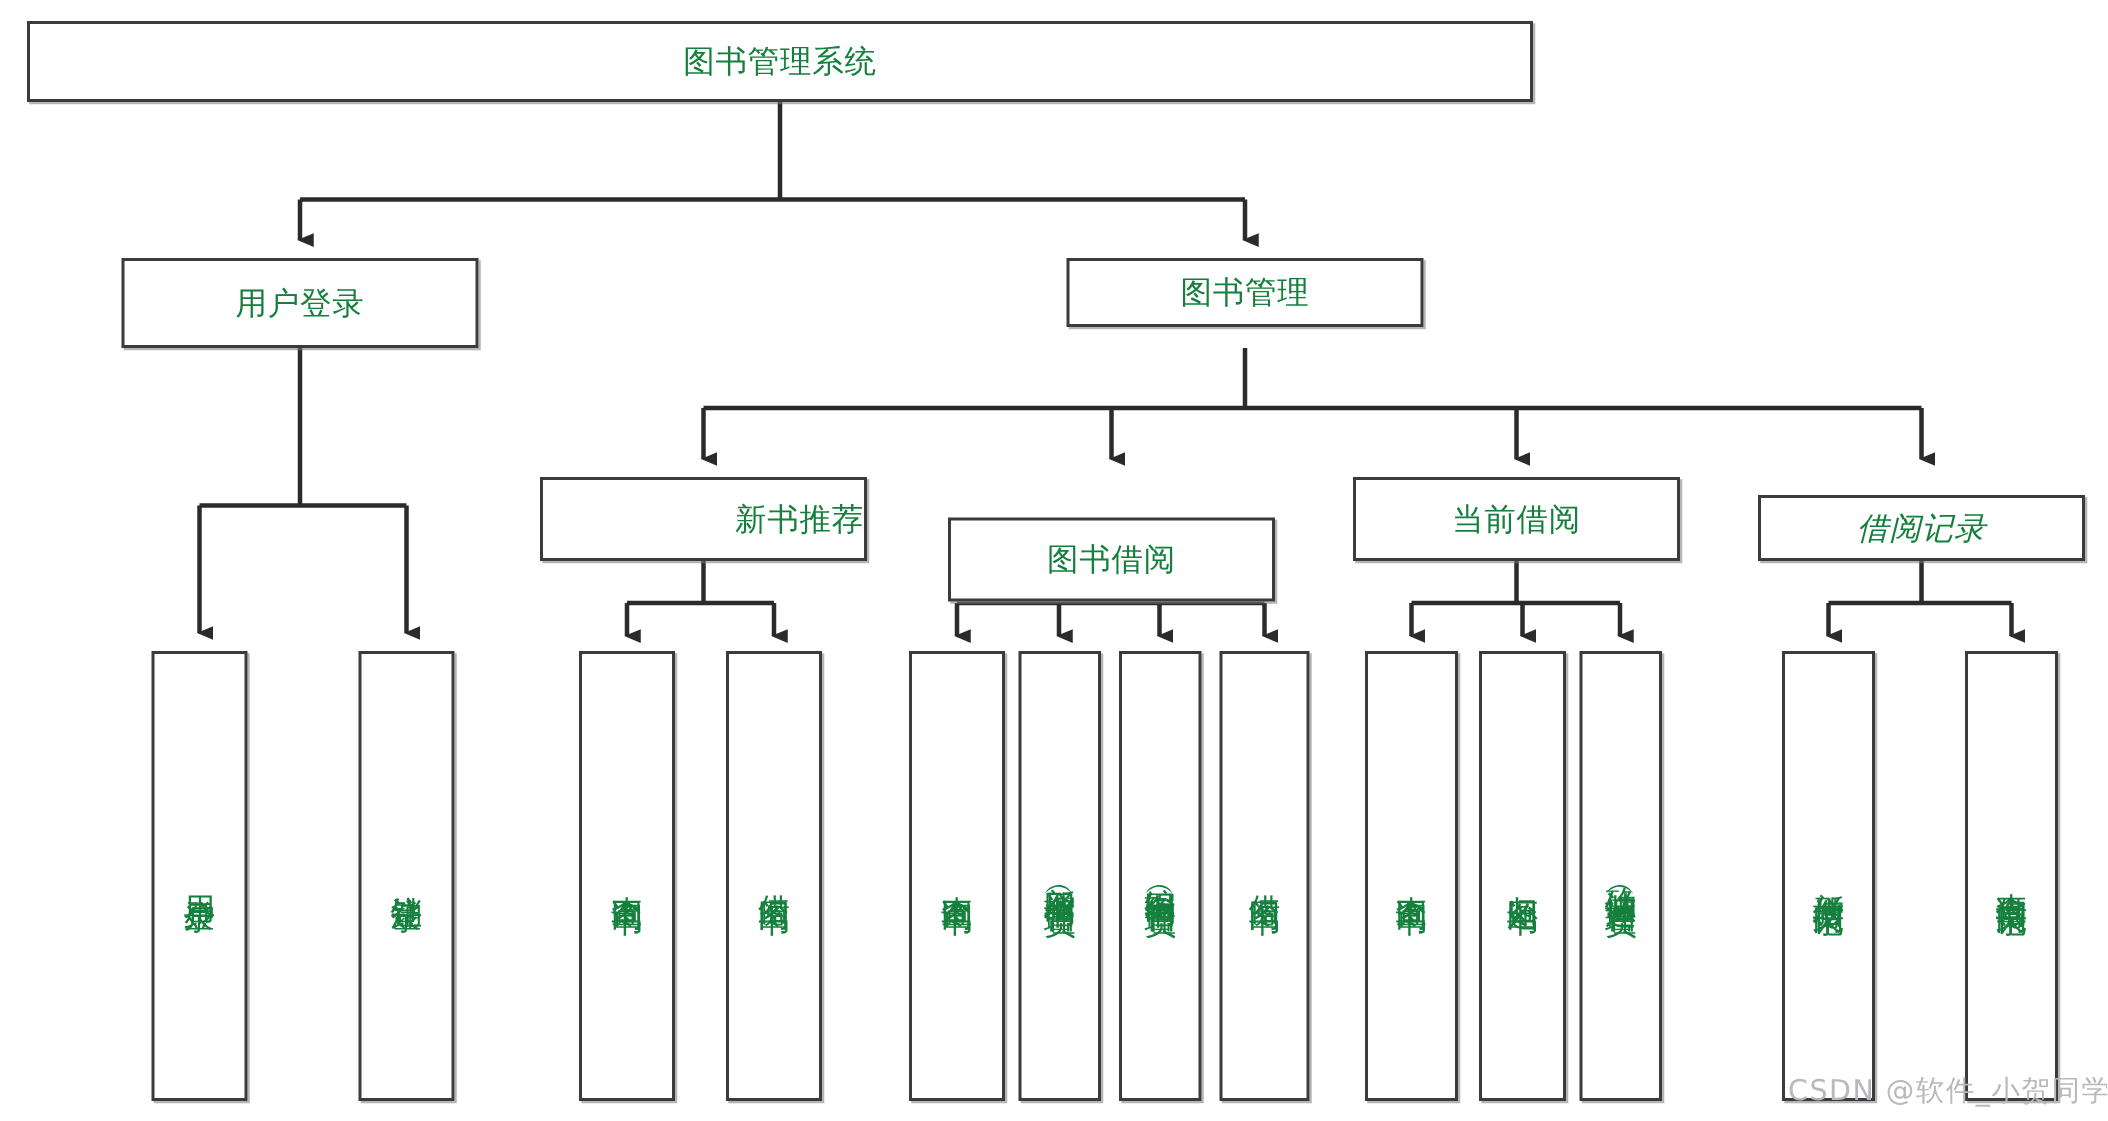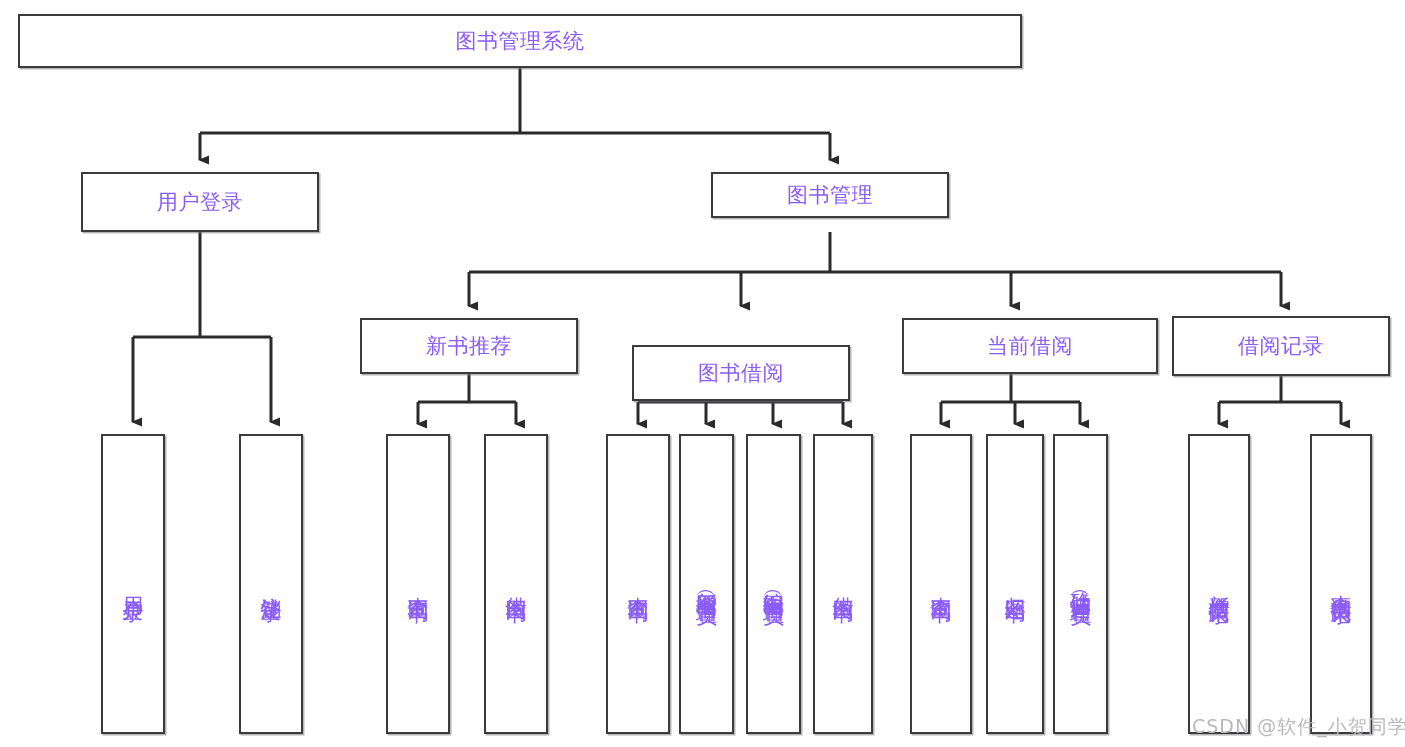--- a/index.html
+++ b/index.html
@@ -30,21 +30,21 @@
     box-sizing: border-box;
     background: #ffffff;
     border: 2px solid #3b3b3d;
     box-shadow: 1.5px 1.5px 0 0 rgba(120,120,125,0.55);
     display: flex;
     align-items: center;
     justify-content: center;
     z-index: 5;
   }
   .node-label {
-    color: #8b5cf6;
+    color: #15803d;
     font-size: 21px;
     line-height: 1.18;
     letter-spacing: 0.5px;
     white-space: nowrap;
     text-align: center;
   }
   .node-box.vertical .node-label {
     writing-mode: vertical-rl;
     text-orientation: upright;
     white-space: normal;
@@ -122,30 +122,30 @@
     <span class="node-label">图书管理系统</span>
   </div>
 
   <div class="node-box" style="left:81px; top:172px; width:238px; height:60px;">
     <span class="node-label">用户登录</span>
   </div>
   <div class="node-box" style="left:711px; top:172px; width:238px; height:46px;">
     <span class="node-label">图书管理</span>
   </div>
 
-  <div class="node-box" style="left:360px; top:318px; width:218px; height:56px;">
+  <div class="node-box" style="left:360px; top:318px; width:218px; height:56px;justify-content:flex-end;">
     <span class="node-label">新书推荐</span>
   </div>
   <div class="node-box" style="left:632px; top:318px; width:218px; height:56px;margin-top:27px;">
     <span class="node-label">图书借阅</span>
   </div>
-  <div class="node-box" style="left:902px; top:318px; width:256px; height:56px;">
+  <div class="node-box" style="left:902px; top:318px; width:218px; height:56px;">
     <span class="node-label">当前借阅</span>
   </div>
-  <div class="node-box" style="left:1172px; top:316px; width:218px; height:60px;">
+  <div class="node-box" style="left:1172px; top:330px; width:218px; height:44px;font-style:italic;">
     <span class="node-label">借阅记录</span>
   </div>
 
   <div class="node-box vertical" style="left:101px; top:434px; width:64px; height:300px;">
     <span class="node-label">用户登录</span>
   </div>
   <div class="node-box vertical" style="left:239px; top:434px; width:64px; height:300px;">
     <span class="node-label">注销登录</span>
   </div>
 

